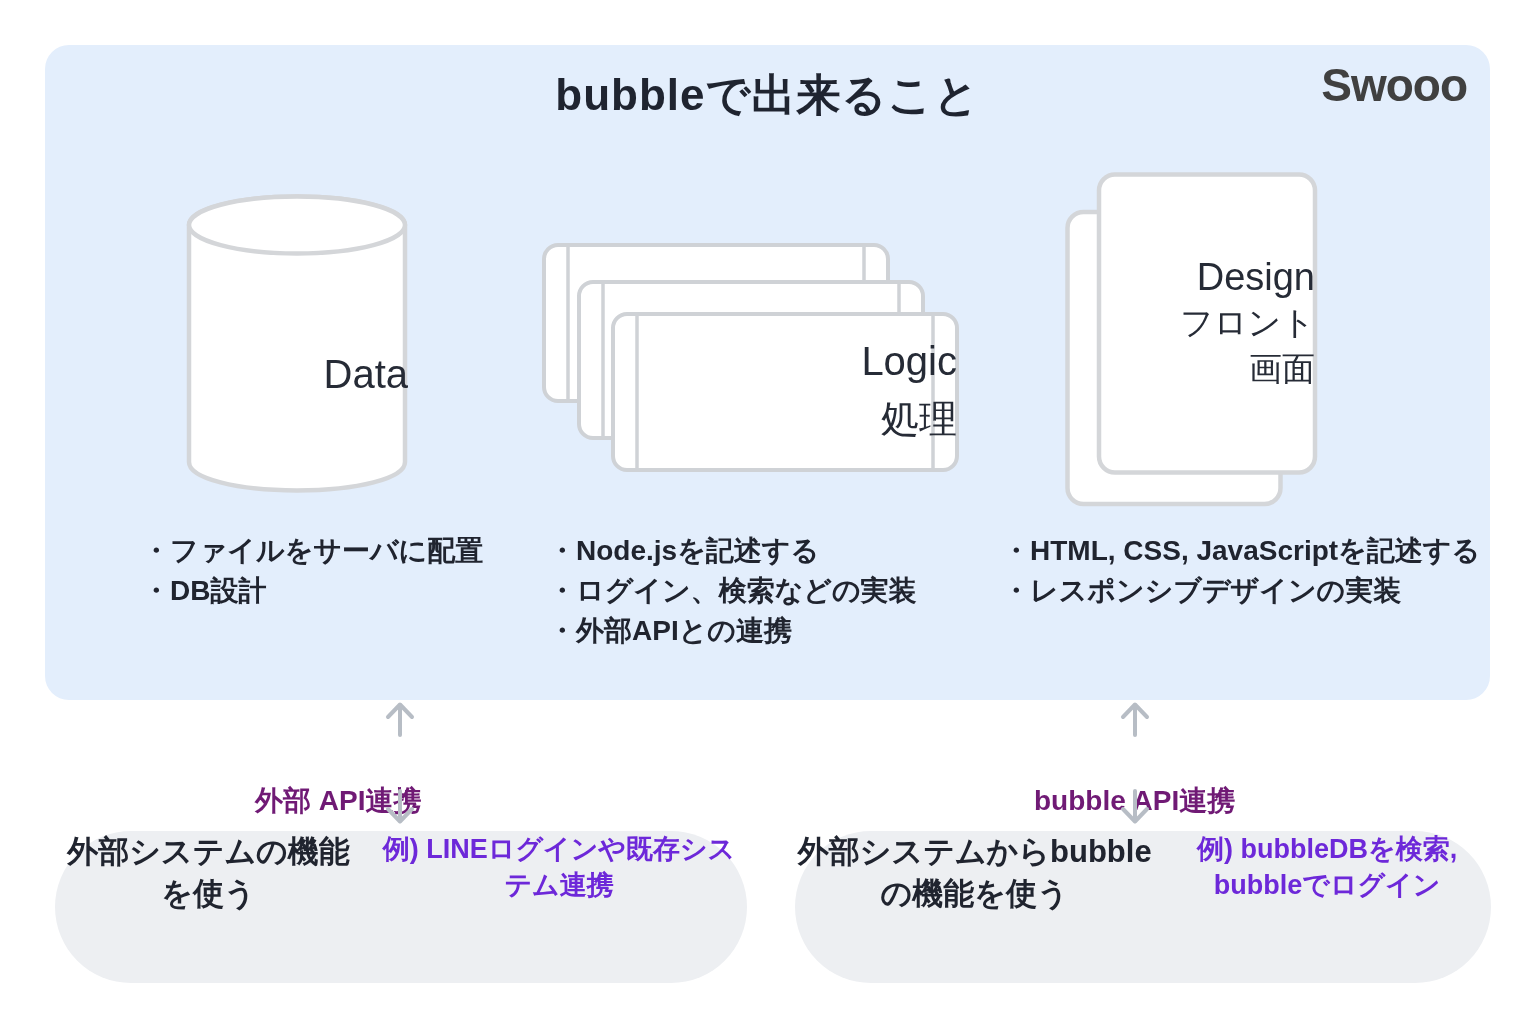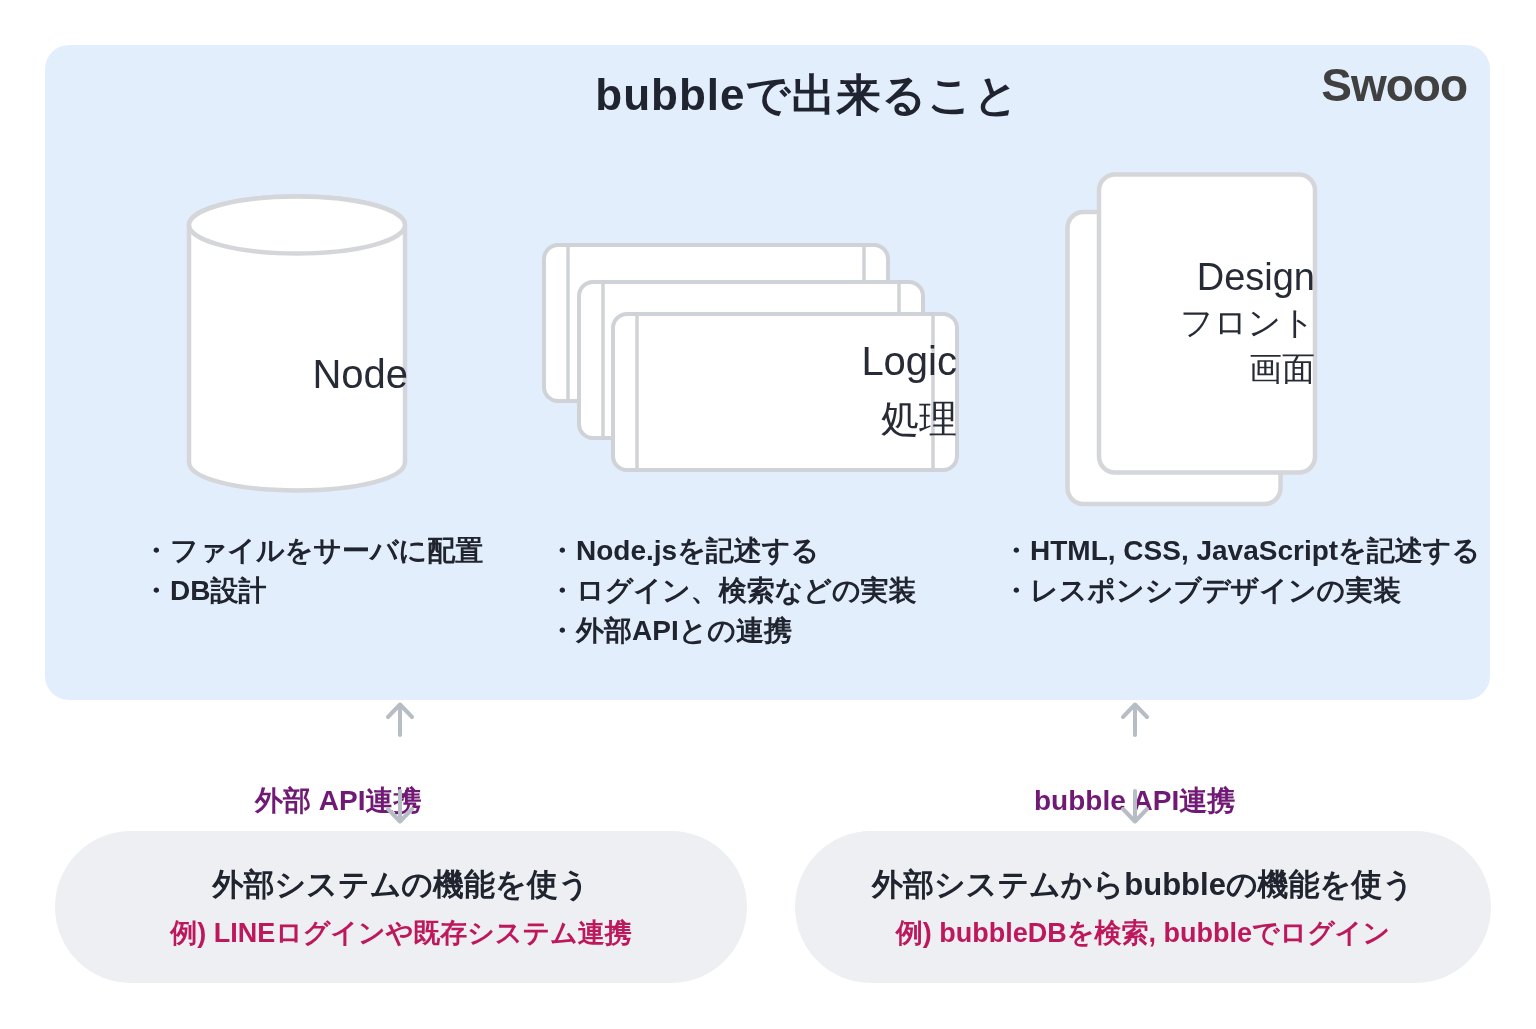--- a/index.html
+++ b/index.html
@@ -3,52 +3,52 @@
 <meta charset="utf-8">
 <style>
   html,body{margin:0;padding:0;}
   body{
     width:1536px;height:1029px;position:relative;background:#ffffff;
     font-family:"Liberation Sans","DejaVu Sans",sans-serif;
     color:#20242f;overflow:hidden;
   }
   .abs{position:absolute;}
   .panel{left:45px;top:45px;width:1445px;height:655px;background:#e3eefc;border-radius:24px;}
-  .title{left:45px;top:66px;width:1445px;text-align:center;font-size:44px;font-weight:800;color:#1f2430;letter-spacing:1px;padding-left:40px;}
+  .title{left:45px;top:66px;width:1445px;text-align:center;font-size:44px;font-weight:800;color:#1f2430;letter-spacing:1px;}
   .logo{top:58px;right:69px;font-size:46px;font-weight:800;color:#404040;letter-spacing:-1px;}
   .shape-label{text-align:right;color:#262b36;font-weight:400;}
   .data-label{left:186px;top:352px;width:222px;font-size:40px;}
   .logic-label{left:613px;top:332px;width:344px;font-size:40px;line-height:58px;}
   .logic-label .jp{font-size:38px;}
   .design-label{left:1099px;top:254px;width:216px;font-size:38px;line-height:46px;}
   .design-label .jp{font-size:33px;}
   .bullets{top:531px;font-size:28px;font-weight:700;line-height:40px;color:#20242f;white-space:nowrap;}
   .c1{left:142px;} .c2{left:548px;} .c3{left:1002px;}
   .connector-label{top:782px;text-align:left;font-size:28px;font-weight:700;color:#701a75;white-space:nowrap;}
   .cl1{left:255px;width:300px;} .cl2{left:1034px;width:320px;}
   .gray-box{top:831px;height:152px;border-radius:76px;background:#edeff2;
-    display:flex;flex-direction:column;align-items:center;justify-content:center;gap:9px;text-align:center;}
+    display:flex;flex-direction:row;align-items:flex-start;justify-content:center;gap:9px;text-align:center;}
   .gb1{left:55px;width:692px;} .gb2{left:795px;width:696px;}
   .gb-title{font-size:31px;font-weight:700;color:#20242f;}
-  .gb-example{font-size:27px;font-weight:700;color:#be185d;}
+  .gb-example{font-size:27px;font-weight:700;color:#6d28d9;}
 </style>
 </head>
 <body>
 
 <div class="abs panel"></div>
 
 <div class="abs title">bubbleで出来ること</div>
 <div class="abs logo">Swooo</div>
 
 <svg class="abs" style="left:186px;top:194px" width="222" height="300" viewBox="0 0 222 300">
   <path d="M3,31 C3,14.5 51,2.5 111,2.5 C171,2.5 219,14.5 219,31 L219,268 C219,284.5 171,296.5 111,296.5 C51,296.5 3,284.5 3,268 Z" fill="#ffffff" stroke="#d4d6d9" stroke-width="4.5"></path>
   <ellipse cx="111" cy="31" rx="108" ry="28.5" fill="#ffffff" stroke="#d4d6d9" stroke-width="4.5"></ellipse>
 </svg>
 <div class="abs shape-label data-label">
-  <div>Node</div>
+  <div>Data</div>
 </div>
 
 <svg class="abs" style="left:542px;top:243px" width="422" height="230" viewBox="0 0 422 230">
   <g stroke="#cfd2d6">
     <rect x="2" y="2" width="344" height="156" rx="14" fill="#ffffff" stroke-width="4"></rect>
     <line x1="26" y1="3" x2="26" y2="157" stroke-width="3.5"></line>
     <line x1="322" y1="3" x2="322" y2="157" stroke-width="3.5"></line>
     <rect x="37" y="39" width="344" height="156" rx="14" fill="#ffffff" stroke-width="4"></rect>
     <line x1="61" y1="40" x2="61" y2="194" stroke-width="3.5"></line>
     <line x1="357" y1="40" x2="357" y2="194" stroke-width="3.5"></line>

